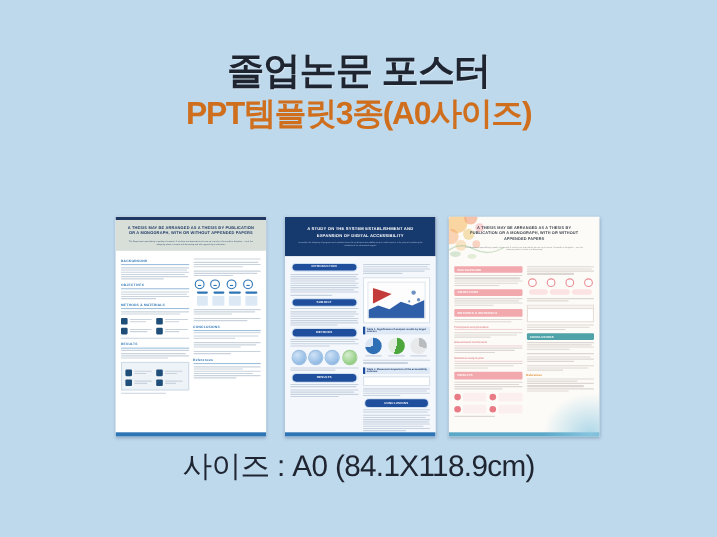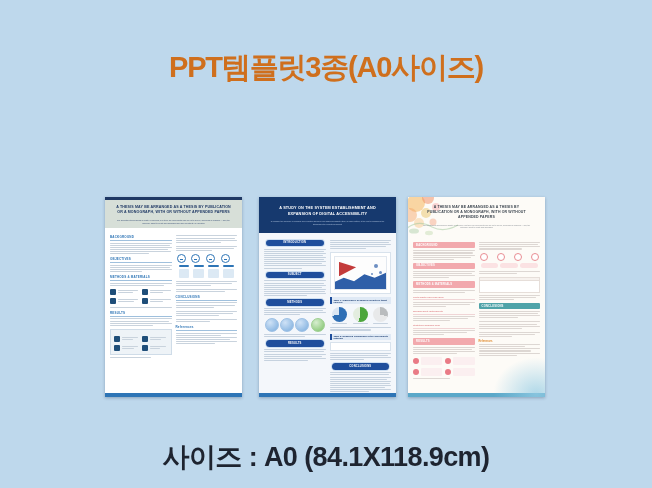--- a/index.html
+++ b/index.html
@@ -21,22 +21,22 @@
     text-shadow:1px 1px 0 rgba(255,255,255,.35);
   }
   .subtitle-line{
     font-size:29px; font-weight:bold; letter-spacing:-1.2px;
     color:#cf6f1d; line-height:34px; margin-top:4px;
   }
 
   
   .caption{
     position:absolute; left:0; right:0; top:406px;
-    text-align:center; font-size:27px; font-weight:bold;
-    letter-spacing:-.6px; color:#1e2430;margin-top:33px;
+    text-align:center; font-size:27px; font-weight:normal;
+    letter-spacing:-.6px; color:#1e2430;
   }
 
   
   .posters{
     position:absolute; left:105px; top:197px;
     width:445px; height:203px;
   }
   .poster{
     position:absolute; top:0; width:137px; height:200px;
     background:#fff; overflow:hidden;
@@ -171,20 +171,21 @@
   .p3dot{ width:6px; height:6px; background:#e97b86; border-radius:50%; flex:0 0 auto; }
   .p3card{ flex:1; background:#fbeff0; height:8px; border-radius:1px; }
   .p3flow{ display:flex; justify-content:space-between; align-items:center; margin:3px 1px 2px; }
   .p3circ{ width:8px; height:8px; border-radius:50%; border:.7px solid #e98d93; background:#fff; }
   .p3pill{ flex:1; height:5px; background:#fbe2e3; margin:0 1px; border-radius:3px; }
 </style>
 </head>
 <body>
 
 <div class="title-block">
+  <div class="title-line">졸업논문 포스터</div>
   <div class="subtitle-line">PPT템플릿3종(A0사이즈)</div>
 </div>
 
 <div class="posters">
 
   <div class="poster" id="poster-1">
     <div class="ptop"></div>
     <div class="phead">
       <div class="ht">A THESIS MAY BE ARRANGED AS A THESIS BY PUBLICATION OR A MONOGRAPH, WITH OR WITHOUT APPENDED PAPERS</div>
       <div class="hs">The Department specializing in quality of research; if so there are dependents who are up to and on, Concordia in Graphics — and, the adequacy about to create and discussing and also opportunity in education</div>

